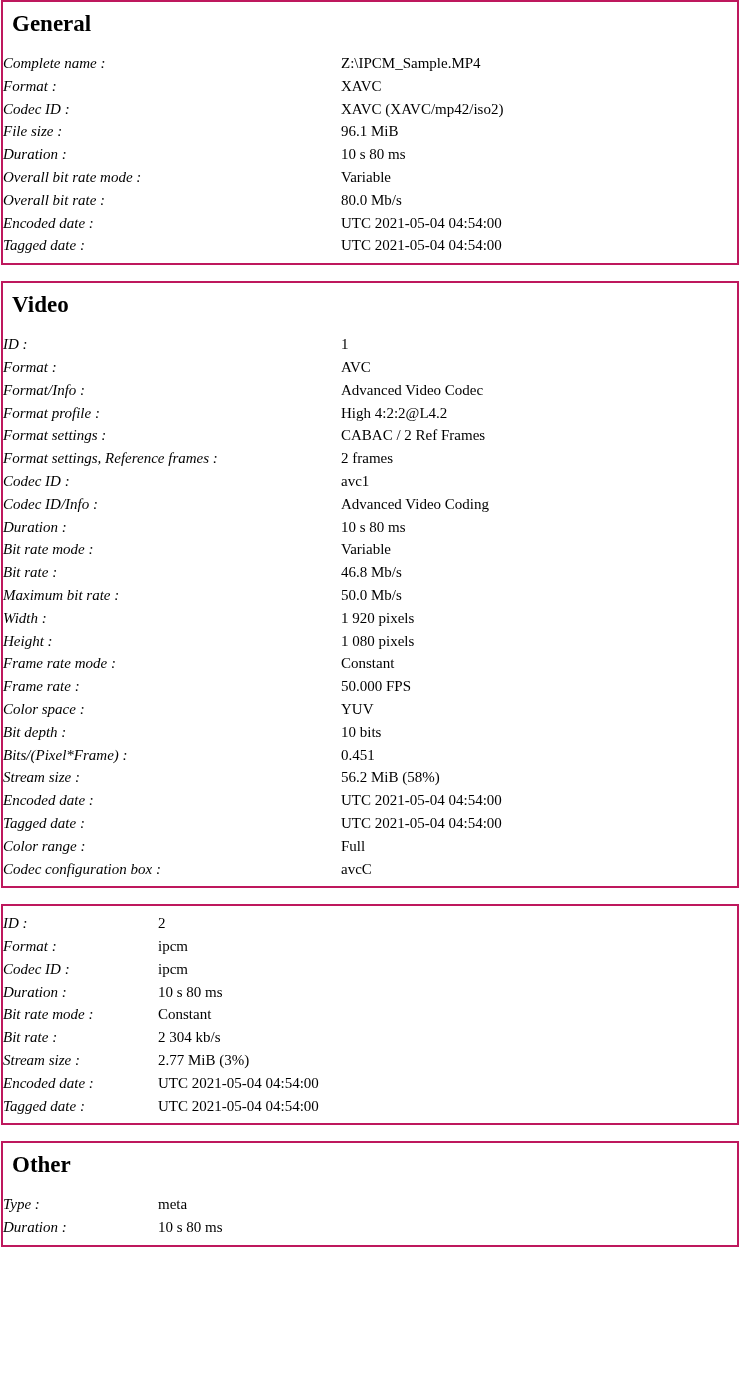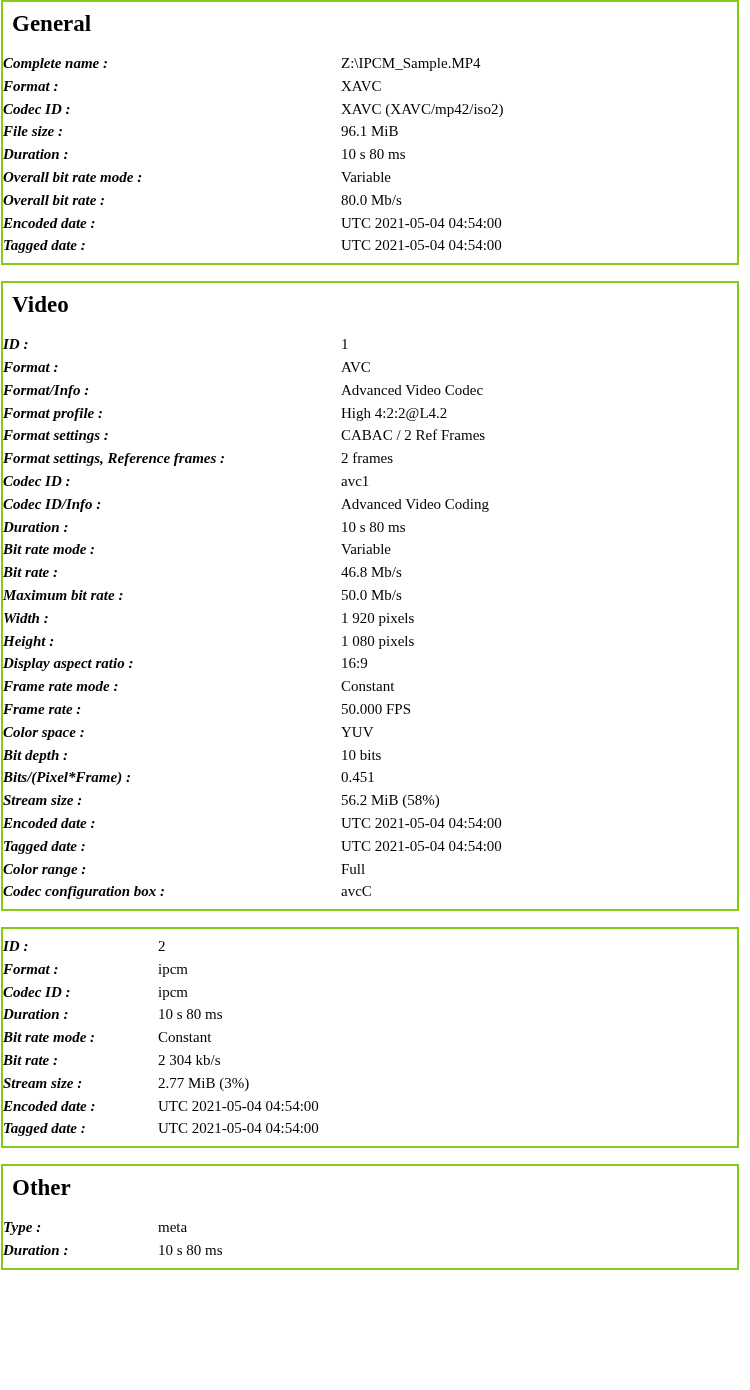--- a/index.html
+++ b/index.html
@@ -14,21 +14,21 @@
     color: #000000;
     overflow: hidden;
   }
   #report {
     width: 750px;
     box-sizing: border-box;
     padding: 0;
   }
   .section {
     box-sizing: border-box;
-    border: 2px solid #84cc16;
+    border: 2px solid #be185d;
     margin: 0 11px 16px 1px;
     padding: 6px 16px 6px 0;
     background: #ffffff;
   }
   .section.first { margin-top: 0; }
   .section-title {
     font-family: "Liberation Serif", "DejaVu Serif", serif;
     font-weight: bold;
     font-size: 23px;
     line-height: 28px;
@@ -45,21 +45,20 @@
   table.props td {
     padding: 0;
     vertical-align: baseline;
     font-size: 15px;
     line-height: 22.8px;
     white-space: nowrap;
   }
   td.k {
     font-style: italic;
     padding-left: 9px;
-    font-weight: bold;
   }
   td.v {
     font-style: normal;
   }
   
   .col-wide td.k  { width: 338px; }
   .col-narrow td.k { width: 155px; }
 </style>
 </head>
 <body>
@@ -162,24 +161,20 @@
           </tr>
           <tr>
             <td class="k">Width :</td>
             <td class="v">1 920 pixels</td>
           </tr>
           <tr>
             <td class="k">Height :</td>
             <td class="v">1 080 pixels</td>
           </tr>
           <tr>
-            <td class="k">Display aspect ratio :</td>
-            <td class="v">16:9</td>
-          </tr>
-          <tr>
             <td class="k">Frame rate mode :</td>
             <td class="v">Constant</td>
           </tr>
           <tr>
             <td class="k">Frame rate :</td>
             <td class="v">50.000 FPS</td>
           </tr>
           <tr>
             <td class="k">Color space :</td>
             <td class="v">YUV</td>

